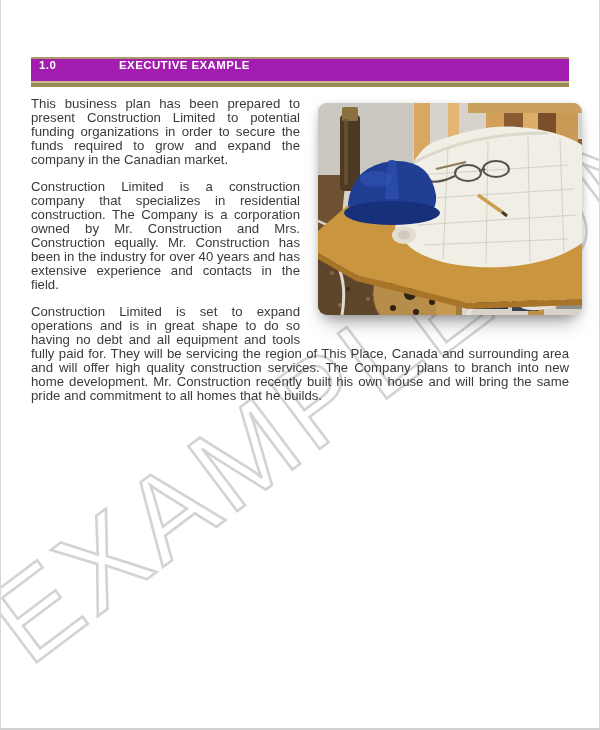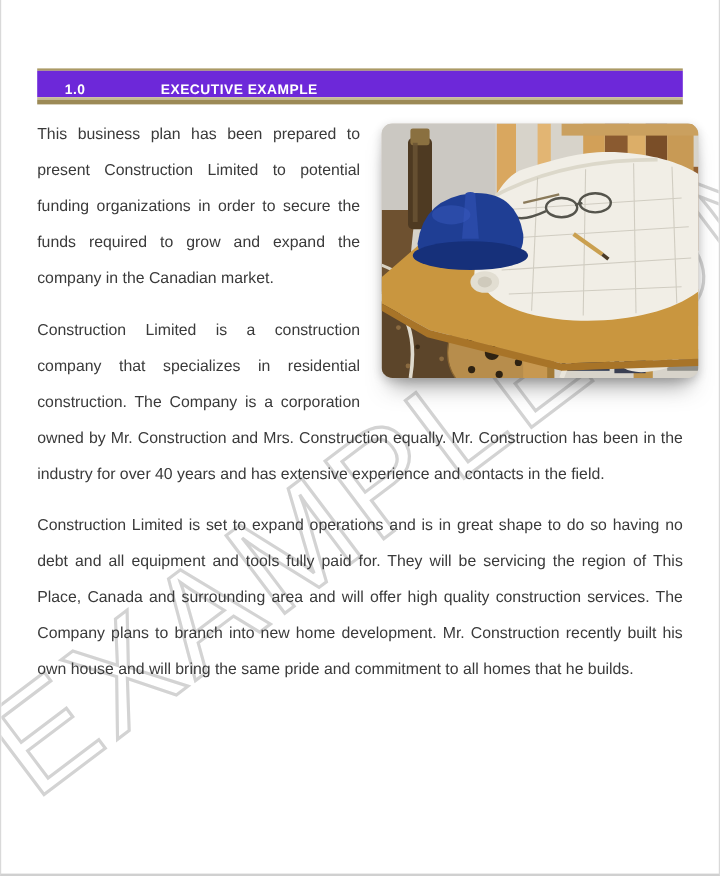--- a/index.html
+++ b/index.html
@@ -19,31 +19,31 @@
     font-size:118px;
     letter-spacing:5px;
     fill:none;
     stroke:#d3d3d3;
     stroke-width:2.6;
   }
   .content{position:relative;z-index:1;padding:0 30px;}
   .heading{margin-top:57px;}
   .bar-top{height:2px;background:#ab9a66;}
   .bar-main{
-    height:22px;background:#6d28d9;color:#ffffff;
-    display:flex;align-items:flex-end;
-    font-size:11.5px;font-weight:bold;letter-spacing:.4px;padding-left:15px;
+    height:22px;background:#a21caf;color:#ffffff;
+    display:flex;align-items:flex-start;
+    font-size:11.5px;font-weight:bold;letter-spacing:.4px;
   }
   .bar-num{padding-left:8px;width:80px;}
   .bar-gap{height:2px;background:#c6ba92;}
   .bar-bot{height:4px;background:#9c8a56;}
   .body-text{
     margin-top:10px;
     font-size:13.2px;
-    line-height:30px;
+    line-height:14px;
     color:#3a3a3a;
     text-align:justify;
   }
   .body-text p{margin:0 0 13px 0;}
   .photo-wrap{
     float:right;
     width:264px;height:212px;
     margin:6px -13px 32px 18px;
     border-radius:9px;
     box-shadow:0 14px 18px -8px rgba(70,70,70,.50), 0 2px 8px rgba(0,0,0,.18);

